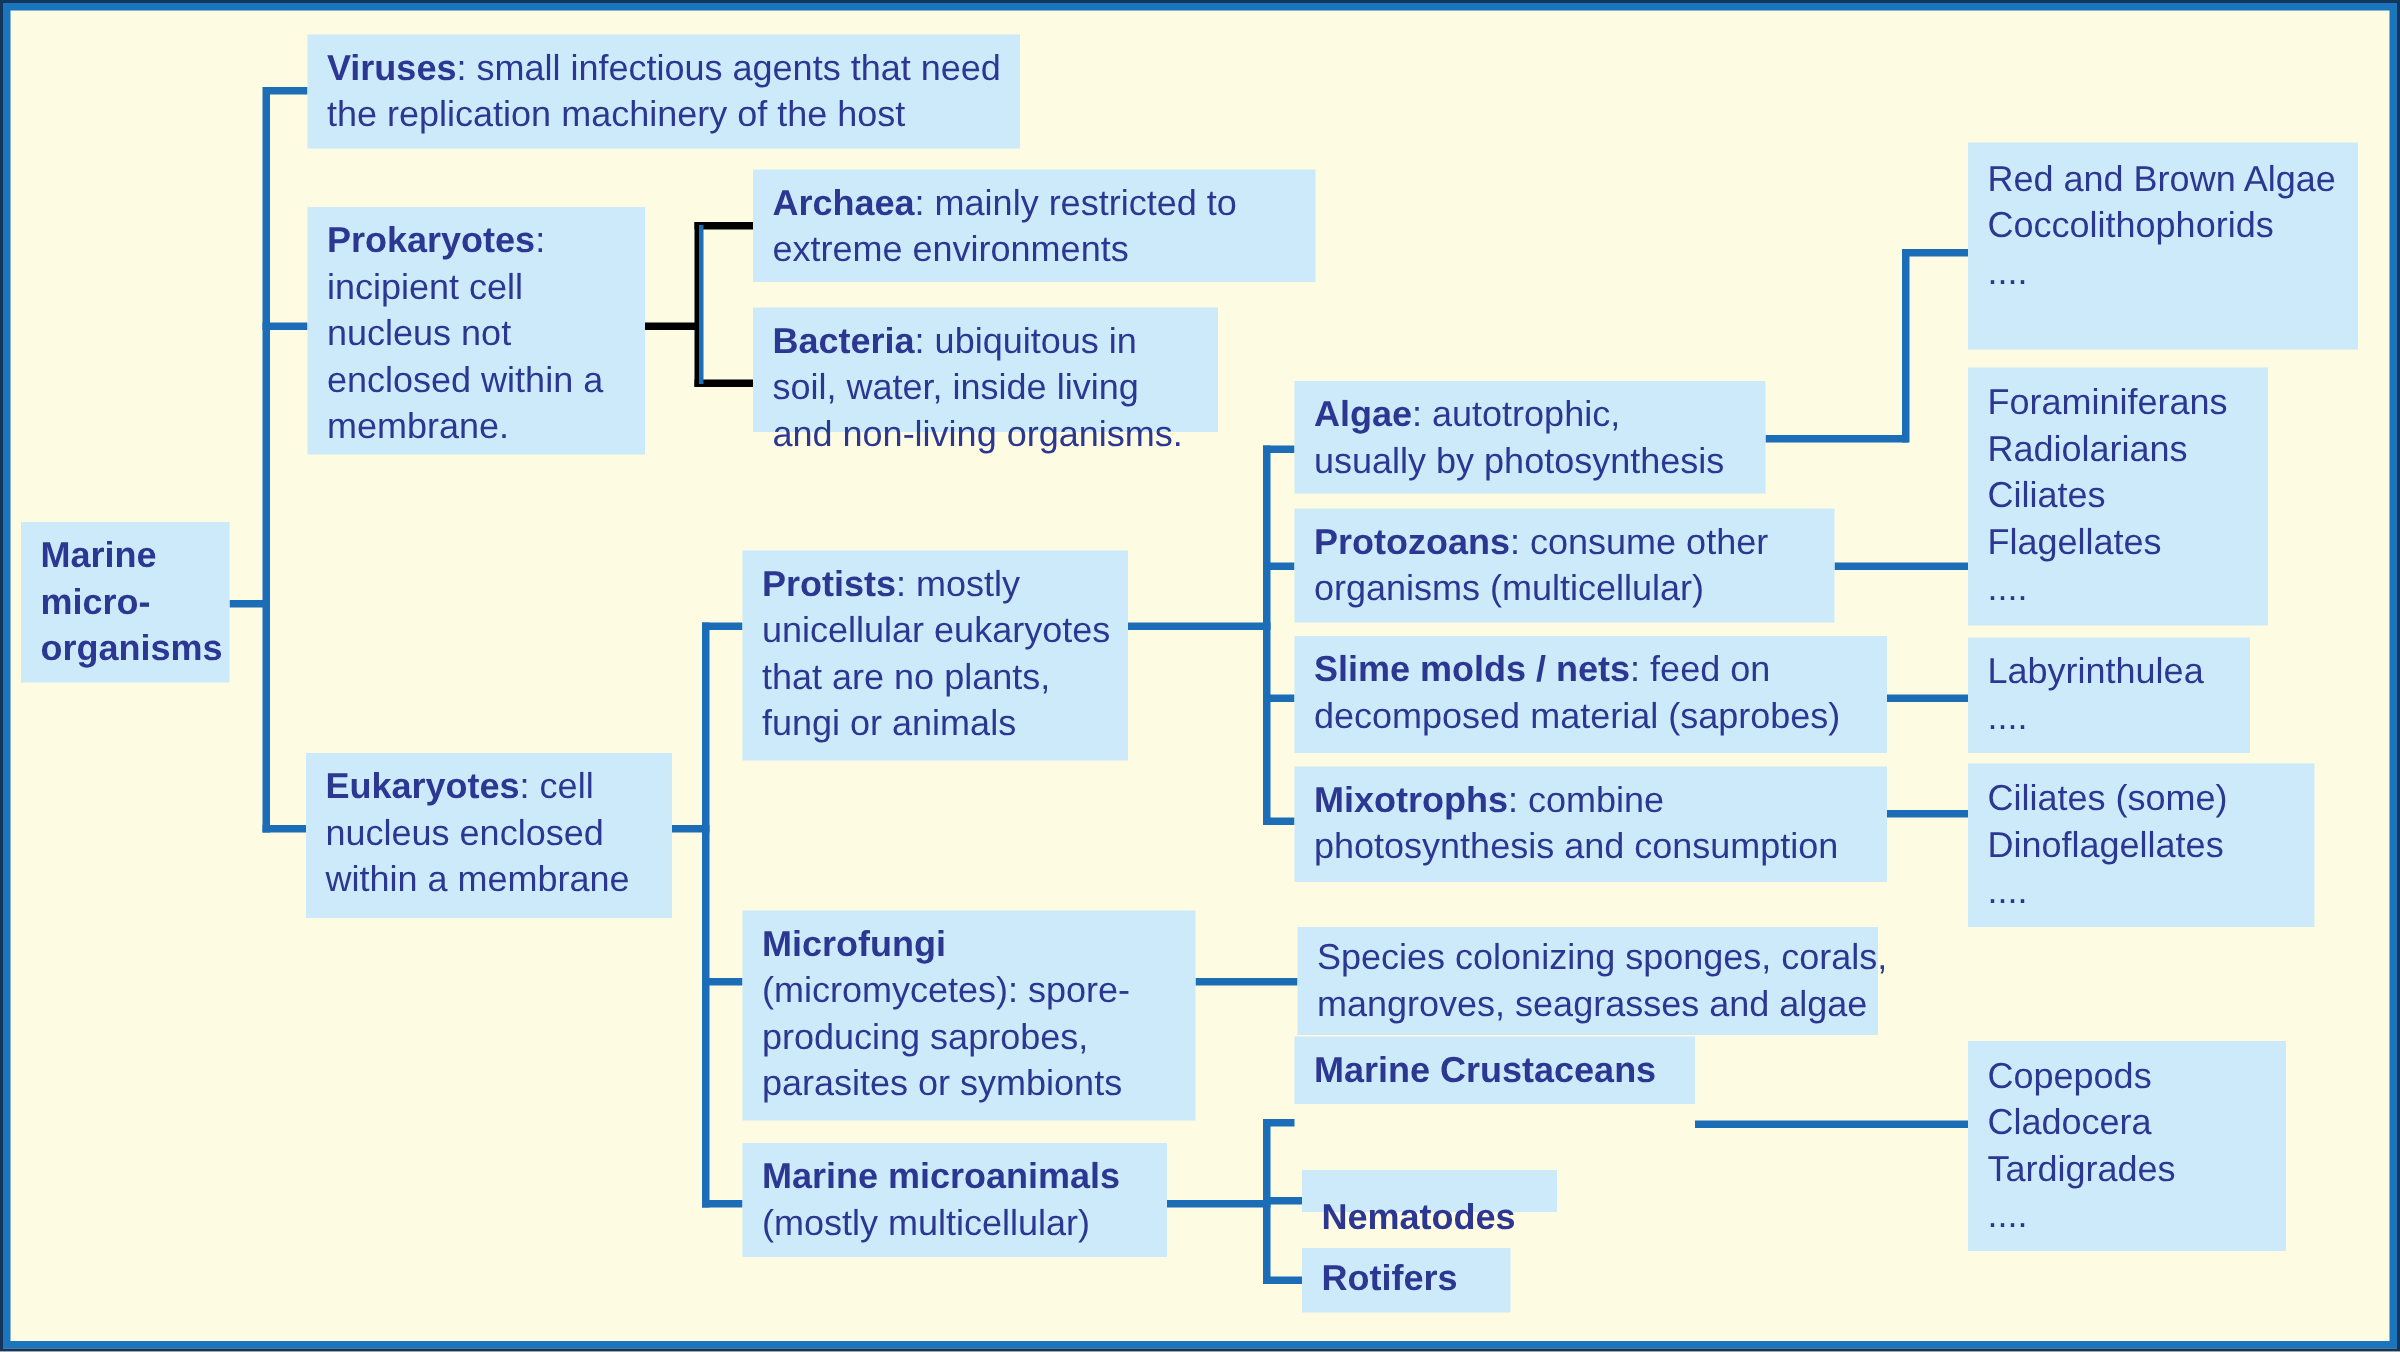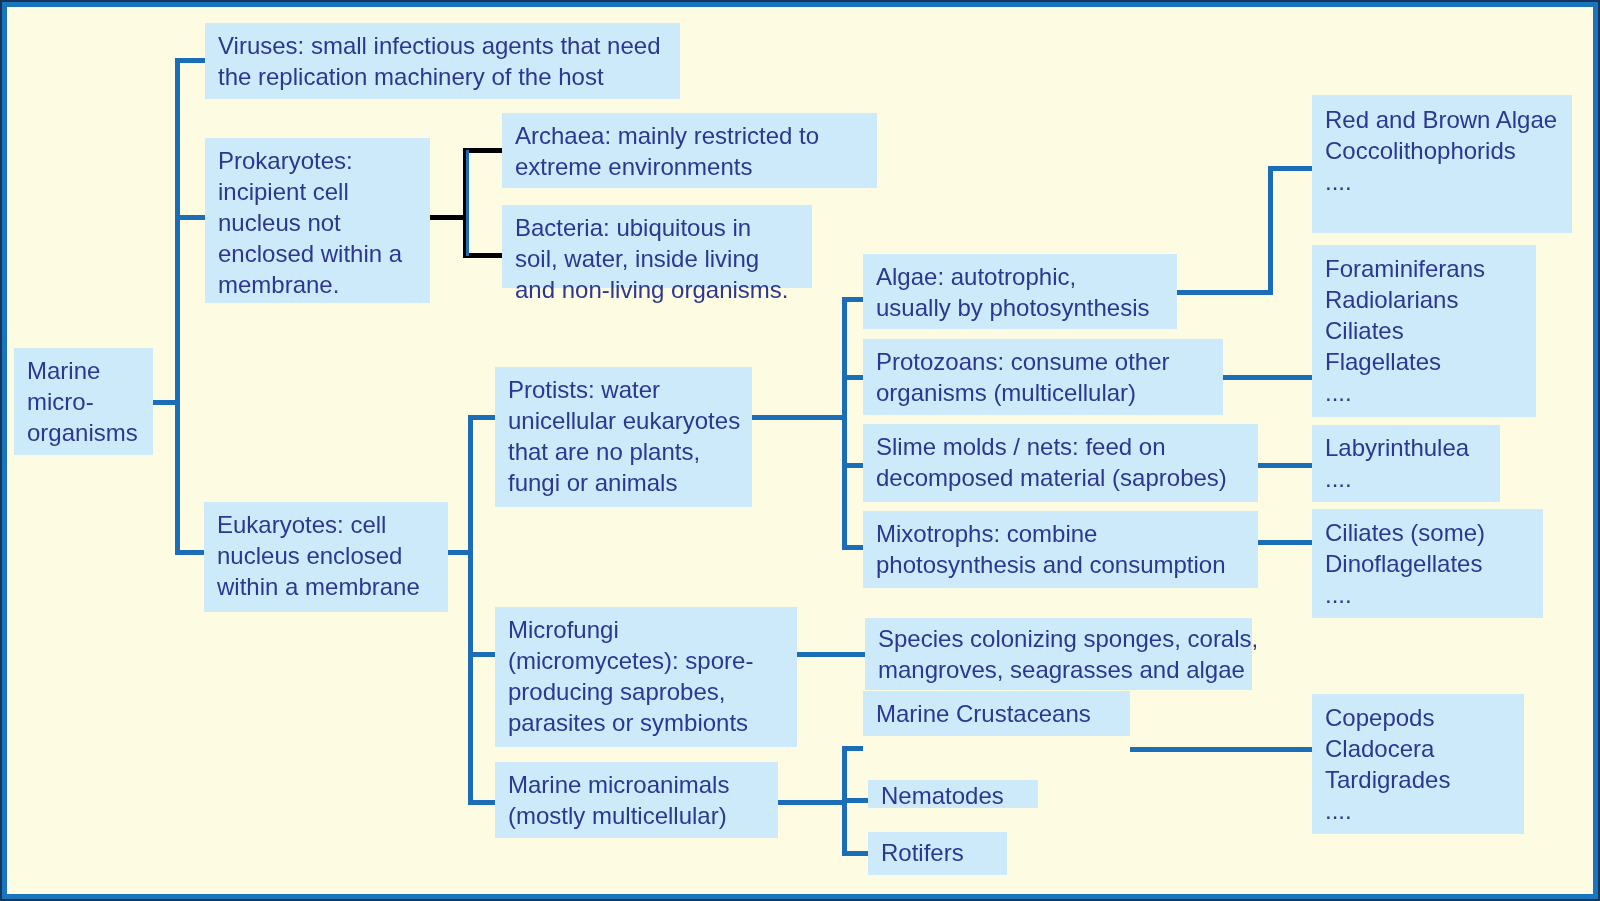--- a/index.html
+++ b/index.html
@@ -15,21 +15,21 @@
     box-shadow:inset 0 0 0 5px var(--frame-inner,#1b75bc);
   }
   .box{
     position:absolute;box-sizing:border-box;z-index:5;
     background:var(--box-fill,#cdeafb);
     color:var(--ink,#2c3792);
     font-size:24px;line-height:31px;
     padding:7px 8px 0 13px;
     white-space:nowrap;
   }
-  .b{font-weight:normal;}
+  .b{font-weight:bold;}
   .edge{position:absolute;background:var(--line-blue,#1a6db6);z-index:1;}
   .edge.black{background:var(--line-black,#000000);z-index:2;}
   .edge.overlay{z-index:3;}
 </style>
 </head>
 <body>
 
 <div class="stage">
   <div class="frame"></div>
 
@@ -103,21 +103,21 @@
     <div>and non-living organisms.</div>
   </div>
 
   <div class="box" style="left:204px;top:502px;width:244px;height:110px">
     <div><span class="b">Eukaryotes</span><span>: cell</span></div>
     <div>nucleus enclosed</div>
     <div>within a membrane</div>
   </div>
 
   <div class="box" style="left:495px;top:367px;width:257px;height:140px">
-    <div><span class="b">Protists</span><span>: water</span></div>
+    <div><span class="b">Protists</span><span>: mostly</span></div>
     <div>unicellular eukaryotes</div>
     <div>that are no plants,</div>
     <div>fungi or animals</div>
   </div>
 
   <div class="box" style="left:495px;top:607px;width:302px;height:140px">
     <div class="b">Microfungi</div>
     <div>(micromycetes): spore-</div>
     <div>producing saprobes,</div>
     <div>parasites or symbionts</div>
@@ -150,35 +150,35 @@
 
   <div class="box" style="left:865px;top:618px;width:387px;height:72px;padding-top:5px">
     <div>Species colonizing sponges, corals,</div>
     <div>mangroves, seagrasses and algae</div>
   </div>
 
   <div class="box" style="left:863px;top:691px;width:267px;height:45px">
     <div class="b">Marine Crustaceans</div>
   </div>
 
-  <div class="box" style="left:868px;top:780px;width:170px;height:28px;padding-top:0">
+  <div class="box" style="left:868px;top:780px;width:170px;height:28px;padding-top:16px">
     <div class="b">Nematodes</div>
   </div>
 
   <div class="box" style="left:868px;top:832px;width:139px;height:43px;padding-top:5px">
     <div class="b">Rotifers</div>
   </div>
 
   <div class="box" style="left:1312px;top:95px;width:260px;height:138px;padding-top:9px">
     <div>Red and Brown Algae</div>
     <div>Coccolithophorids</div>
     <div>....</div>
   </div>
 
-  <div class="box" style="left:1312px;top:245px;width:224px;height:172px;padding-top:8px">
+  <div class="box" style="left:1312px;top:245px;width:200px;height:172px;padding-top:8px">
     <div>Foraminiferans</div>
     <div>Radiolarians</div>
     <div>Ciliates</div>
     <div>Flagellates</div>
     <div>....</div>
   </div>
 
   <div class="box" style="left:1312px;top:425px;width:188px;height:77px">
     <div>Labyrinthulea</div>
     <div>....</div>

